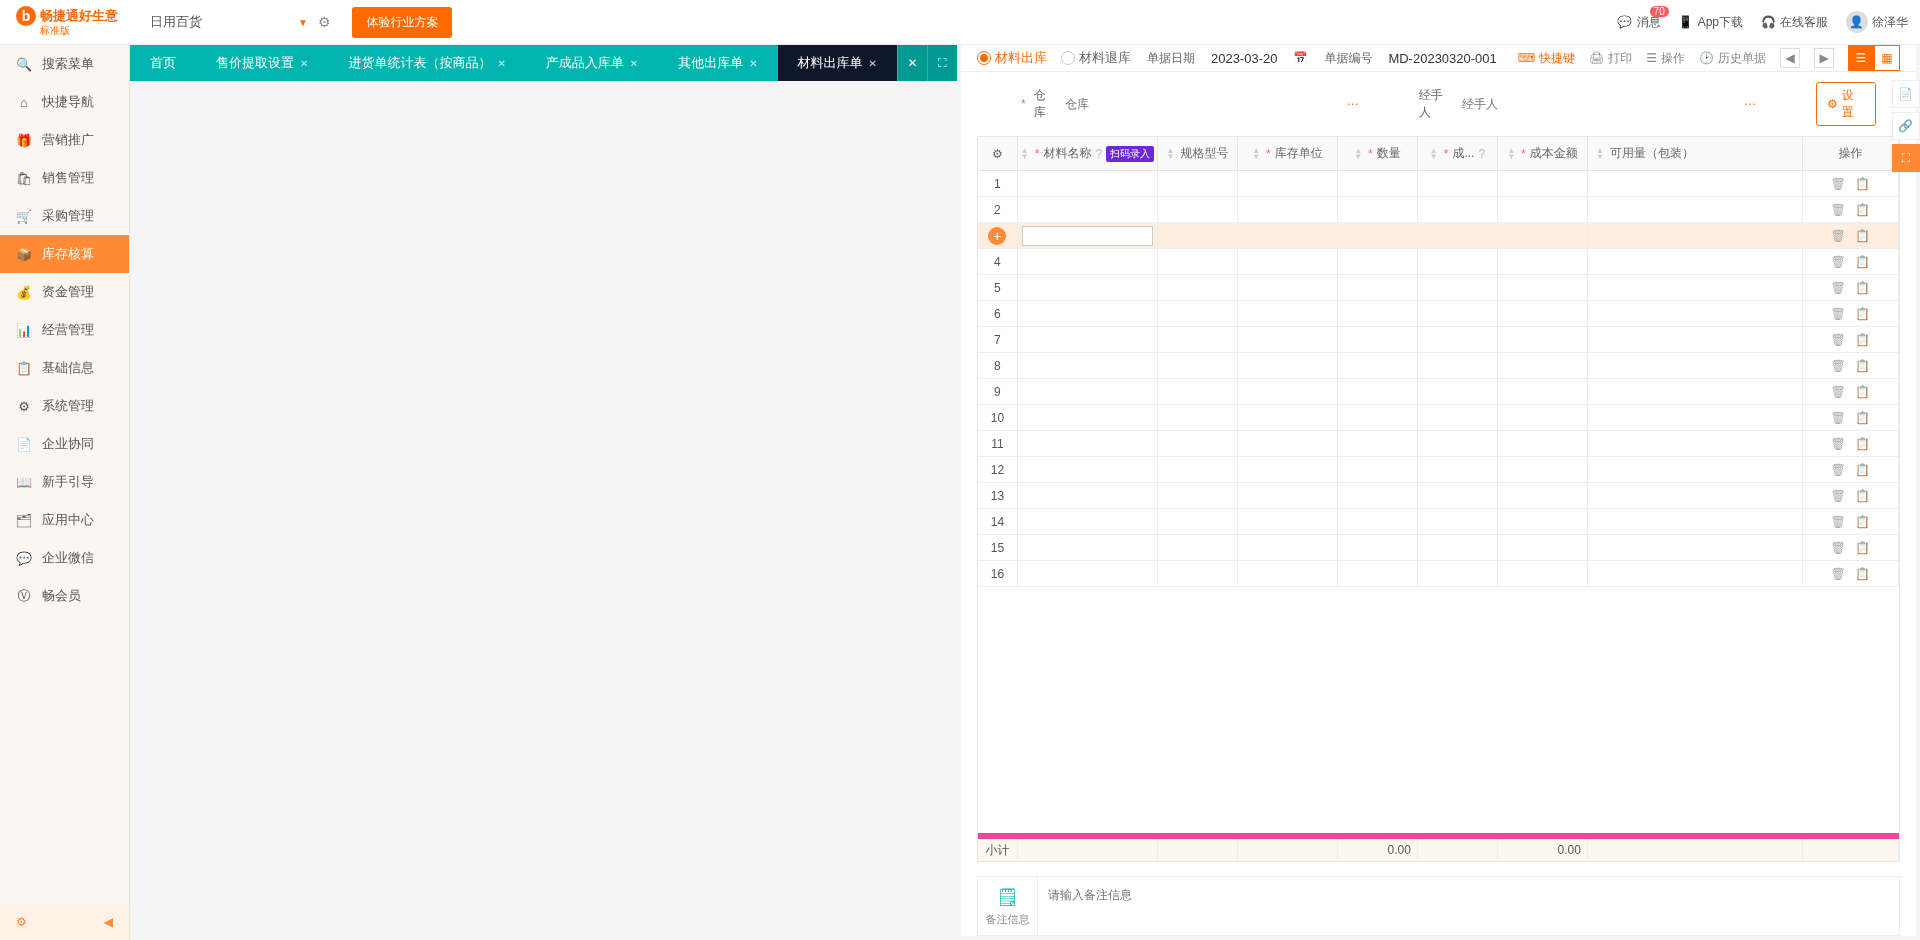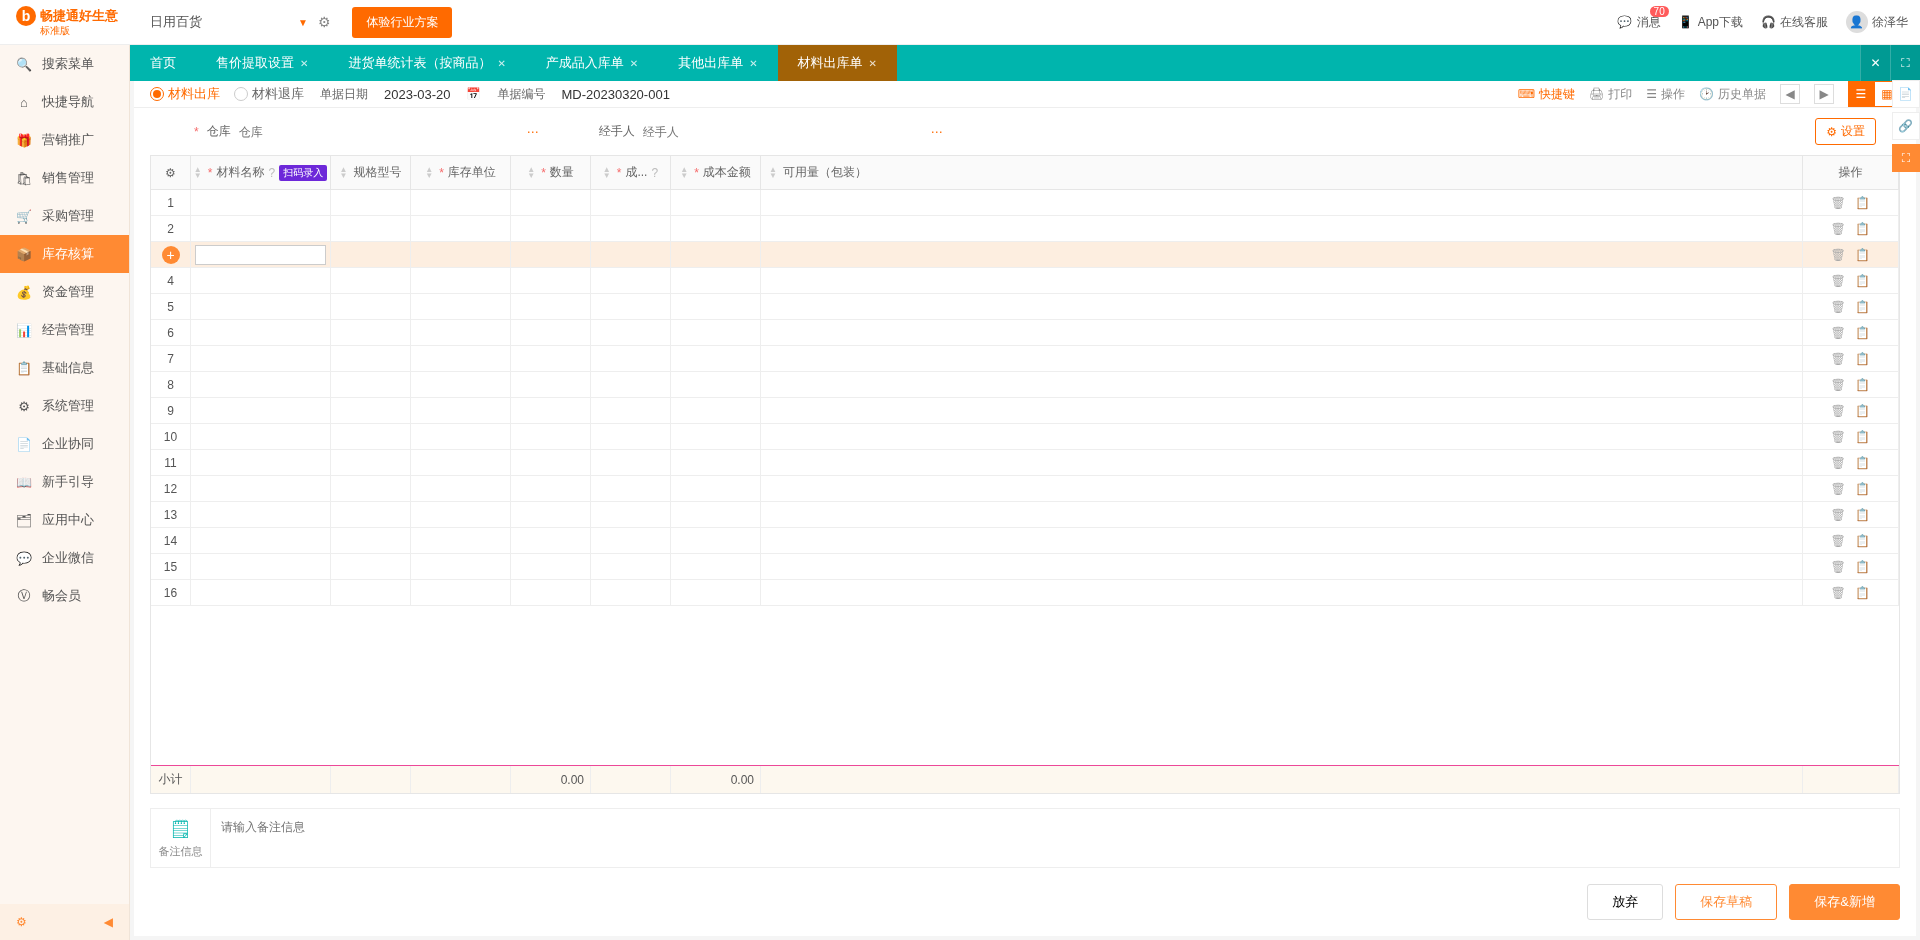--- a/index.html
+++ b/index.html
@@ -20,24 +20,24 @@
 .tb-item{display:flex;align-items:center;gap:4px;cursor:pointer;font-size:12px;position:relative;}
 .badge{position:absolute;top:-8px;right:-8px;background:#ff5b5b;color:#fff;font-size:10px;border-radius:8px;padding:0 4px;}
 .avatar{width:22px;height:22px;border-radius:50%;background:#ddd;display:inline-flex;align-items:center;justify-content:center;color:#999;}
 .body{flex:1;display:flex;min-height:0;}
 .sidebar{width:130px;background:#fdf6f0;display:flex;flex-direction:column;border-right:1px solid #f0e4d8;}
 .side-item{display:flex;align-items:center;gap:10px;padding:10px 16px;color:#555;cursor:pointer;font-size:13px;}
 .side-item.active{background:#ff8a33;color:#fff;}
 .side-icon{width:16px;display:inline-flex;justify-content:center;color:inherit;}
 .side-footer{margin-top:auto;height:36px;display:flex;align-items:center;justify-content:space-between;padding:0 16px;background:#fdf0e4;}
 .side-footer span{color:#ff8a33;cursor:pointer;}
-.main{flex:1;display:flex;flex-direction:column;min-width:0;}
+.main{flex:1;display:flex;flex-direction:row;min-width:0;}
 .tabs{height:36px;background:#00b5ad;display:flex;align-items:center;color:#fff;}
 .tab{padding:0 20px;height:100%;display:flex;align-items:center;gap:6px;cursor:pointer;font-size:13px;}
-.tab.active{background:#a16207;}
+.tab.active{background:#0f172a;}
 .tab-close{font-size:10px;opacity:.8;}
 .tabs-right{margin-left:auto;display:flex;}
 .tab-action{width:30px;height:36px;display:flex;align-items:center;justify-content:center;background:#009a93;border-left:1px solid rgba(255,255,255,.2);cursor:pointer;}
 .content{flex:1;background:#fff;margin:0 4px 4px 4px;display:flex;flex-direction:column;min-height:0;}
 .form-header{display:flex;align-items:center;padding:0 16px;gap:16px;border-bottom:1px solid #eee;}
 .radio-group{display:flex;align-items:center;gap:14px;}
 .radio{display:flex;align-items:center;gap:4px;cursor:pointer;font-size:13px;color:#666;}
 .radio-circle{width:14px;height:14px;border-radius:50%;border:1px solid #ccc;display:inline-flex;align-items:center;justify-content:center;}
 .radio.sel .radio-circle{border-color:#ff6a00;}
 .radio.sel .radio-circle::after{content:"";width:8px;height:8px;background:#ff6a00;border-radius:50%;}
@@ -84,21 +84,21 @@
 .td.spec{width:80px;}
 .td.unit{width:100px;}
 .td.qty{width:80px;justify-content:flex-end;padding-right:6px;}
 .td.cost{width:80px;}
 .td.amt{width:90px;justify-content:flex-end;padding-right:6px;}
 .td.avail{flex:1;}
 .td.ops{width:96px;gap:10px;color:#aaa;}
 .td.ops span{cursor:pointer;}
 .cell-input{width:94%;height:20px;border:1px solid #ccc;outline:none;}
 .add-btn{width:18px;height:18px;border-radius:50%;background:#ff8a33;color:#fff;display:flex;align-items:center;justify-content:center;font-size:14px;}
-.tfoot{display:flex;height:28px;background:#fdf8ef;border-top:1px solid #ec4899;}
+.tfoot{display:flex;height:28px;background:#fdf8ef;border-top:6px solid #ec4899;}
 .remark-area{margin:14px 16px 0 16px;border:1px solid #eee;display:flex;min-height:60px;}
 .remark-lbl{width:60px;display:flex;flex-direction:column;align-items:center;justify-content:center;gap:4px;color:#888;font-size:11px;border-right:1px solid #eee;}
 .remark-icon{color:#00b5ad;font-size:18px;}
 .remark-input{flex:1;border:none;outline:none;padding:10px;font-size:12px;color:#be185d;resize:none;}
 .footer-actions{display:flex;justify-content:flex-end;gap:12px;padding:16px;}
 .btn{padding:8px 24px;border-radius:3px;cursor:pointer;font-size:13px;border:1px solid #ddd;background:#fff;}
 .btn.outline-orange{border-color:#ff8a33;color:#ff8a33;}
 .btn.orange{background:#ff8a33;color:#fff;border-color:#ff8a33;}
 .right-rail{position:absolute;right:0;top:80px;width:28px;display:flex;flex-direction:column;gap:4px;}
 .rail-btn{width:28px;height:28px;background:#fff;border:1px solid #eee;display:flex;align-items:center;justify-content:center;color:#888;cursor:pointer;}
@@ -597,25 +597,20 @@
         </div>
 
         <div class="remark-area">
           <div class="remark-lbl">
             <span class="remark-icon">🗒</span>
             <span>备注信息</span>
           </div>
           <textarea class="remark-input" placeholder="请输入备注信息" style=""></textarea>
         </div>
 
-        <div class="footer-actions">
-          <button class="btn">放弃</button>
-          <button class="btn outline-orange">保存草稿</button>
-          <button class="btn orange">保存&amp;新增</button>
-        </div>
       </div>
     </div>
   </div>
 
   <div class="right-rail">
     <div class="rail-btn">📄</div>
     <div class="rail-btn">🔗</div>
     <div class="rail-btn active">⛶</div>
   </div>
 </div>

